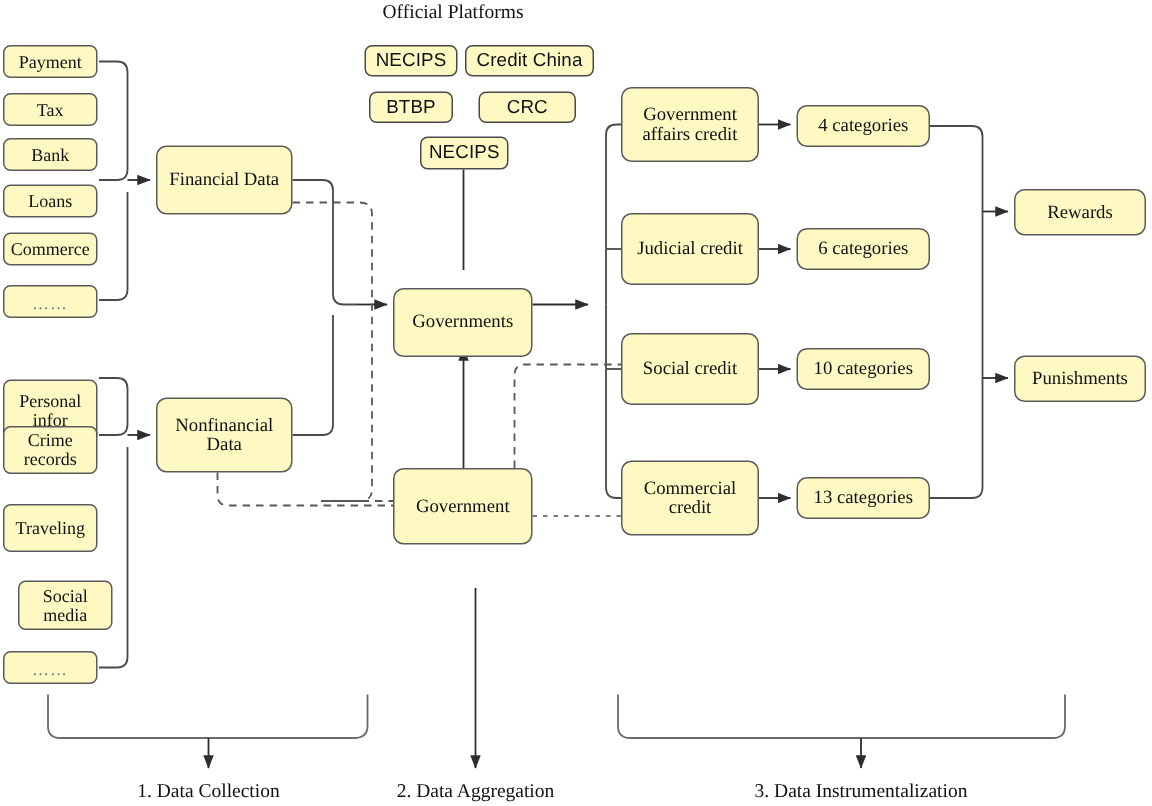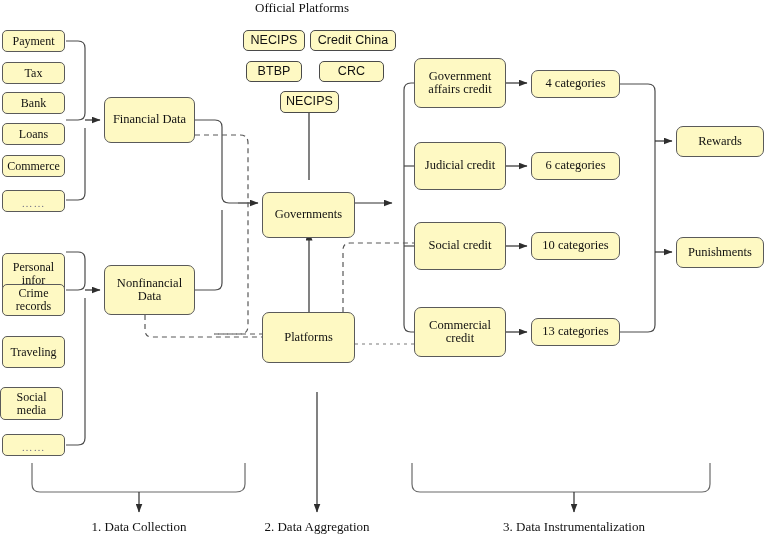--- a/index.html
+++ b/index.html
@@ -149,34 +149,34 @@
   <div class="node small" style="left:2px; top:30px; width:63px; height:22px;">Payment</div>
   <div class="node small" style="left:2px; top:62px; width:63px; height:22px;">Tax</div>
   <div class="node small" style="left:2px; top:92px; width:63px; height:22px;">Bank</div>
   <div class="node small" style="left:2px; top:123px; width:63px; height:22px;">Loans</div>
   <div class="node small" style="left:2px; top:155px; width:63px; height:22px;">Commerce</div>
   <div class="node small dots" style="left:2px; top:190px; width:63px; height:22px;">……</div>
 
   <div class="node small" style="left:2px; top:237px; width:63px; height:42px;margin-top:16px;">Personal infor</div>
   <div class="node small" style="left:2px; top:284px; width:63px; height:32px;">Crime records</div>
   <div class="node small" style="left:2px; top:336px; width:63px; height:32px;">Traveling</div>
-  <div class="node small" style="left:0; top:387px; width:63px; height:33px;">Social media</div>
+  <div class="node small" style="left:12px; top:387px; width:63px; height:33px;">Social media</div>
   <div class="node small dots" style="left:2px; top:434px; width:63px; height:22px;">……</div>
 
   <div class="node" style="left:104px; top:97px; width:91px; height:46px;">Financial Data</div>
   <div class="node" style="left:104px; top:265px; width:91px; height:50px;">Nonfinancial Data</div>
 
   <div class="node platform" style="left:243px; top:30px; width:62px; height:21px;">NECIPS</div>
   <div class="node platform" style="left:310px; top:30px; width:86px; height:21px;">Credit China</div>
   <div class="node platform" style="left:246px; top:61px; width:56px; height:21px;">BTBP</div>
   <div class="node platform" style="left:319px; top:61px; width:65px; height:21px;">CRC</div>
   <div class="node platform" style="left:280px; top:91px; width:59px; height:22px;">NECIPS</div>
 
   <div class="node" style="left:262px; top:192px; width:93px; height:46px;">Governments</div>
-  <div class="node" style="left:262px; top:312px; width:93px; height:51px;">Platforms</div>
+  <div class="node" style="left:262px; top:312px; width:93px; height:51px;">Government</div>
 
   <div class="node" style="left:414px; top:58px; width:92px; height:50px;">Government affairs credit</div>
   <div class="node" style="left:414px; top:222px; width:92px; height:48px;">Social credit</div>
   <div class="node" style="left:414px; top:142px; width:92px; height:48px;">Judicial credit</div>
   <div class="node" style="left:414px; top:307px; width:92px; height:50px;">Commercial credit</div>
 
   <div class="node" style="left:531px; top:70px; width:89px; height:28px;">4 categories</div>
   <div class="node" style="left:531px; top:152px; width:89px; height:28px;">6 categories</div>
   <div class="node" style="left:531px; top:232px; width:89px; height:28px;">10 categories</div>
   <div class="node" style="left:531px; top:318px; width:89px; height:28px;">13 categories</div>

